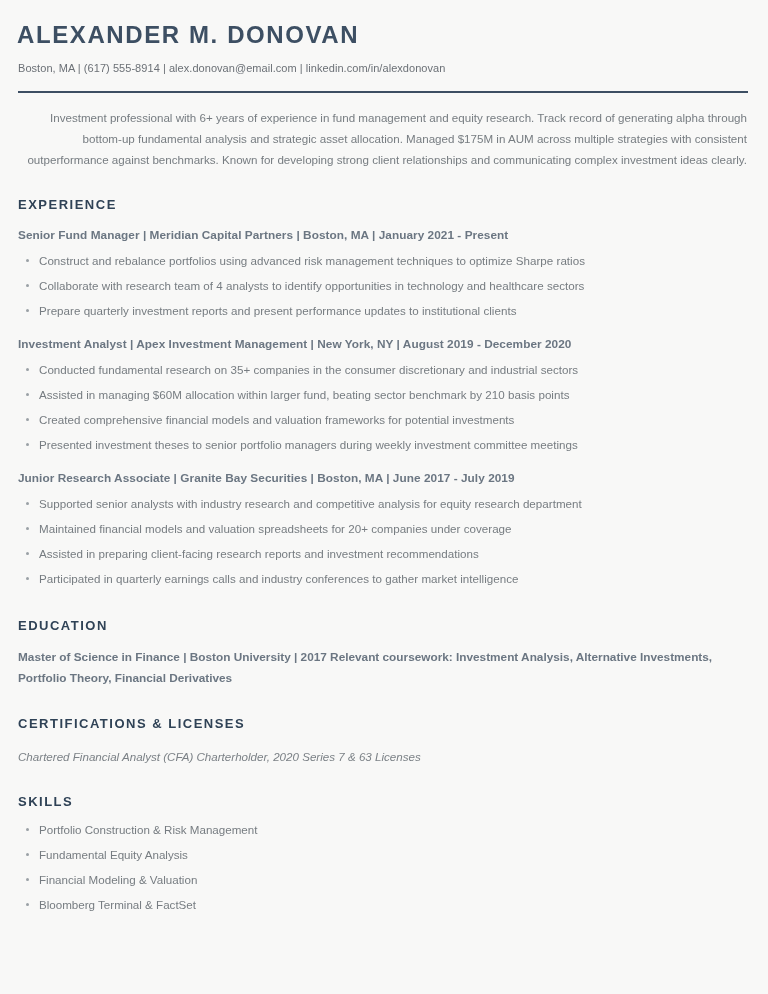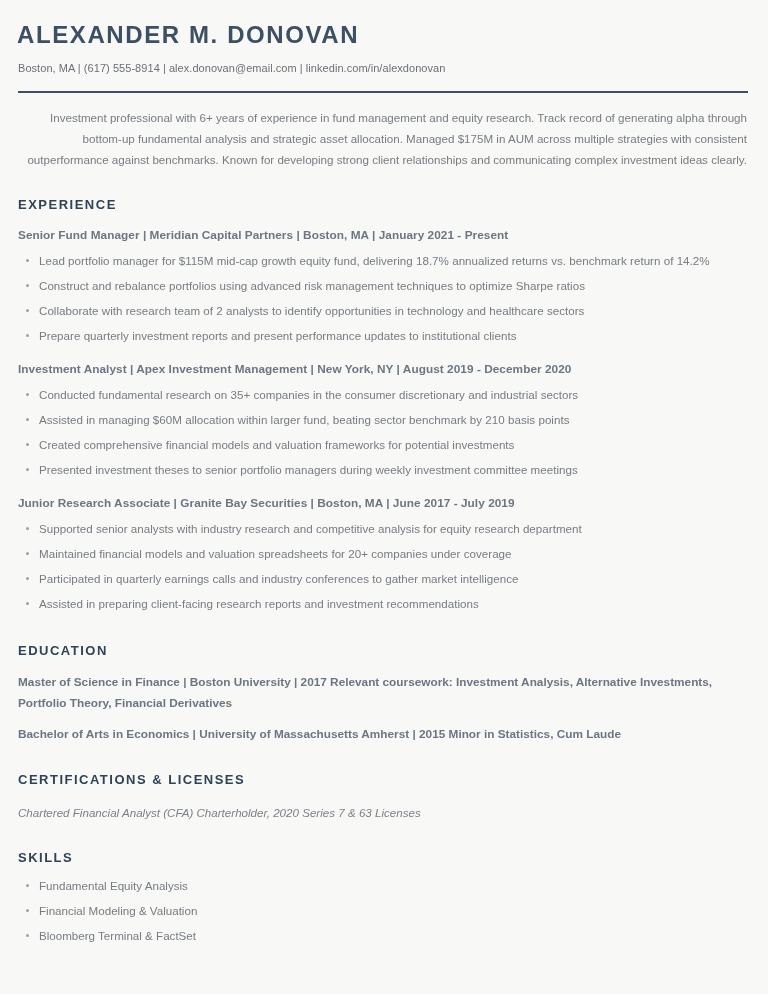--- a/index.html
+++ b/index.html
@@ -157,55 +157,54 @@
     <div class="rule"></div>
   </div>
 
   <div class="summary">Investment professional with 6+ years of experience in fund management and equity research. Track record of generating alpha through bottom-up fundamental analysis and strategic asset allocation. Managed $175M in AUM across multiple strategies with consistent outperformance against benchmarks. Known for developing strong client relationships and communicating complex investment ideas clearly.</div>
 
   <div class="section-title">EXPERIENCE</div>
 
   <div class="job">
     <div class="job-title">Senior Fund Manager | Meridian Capital Partners | Boston, MA | January 2021 - Present</div>
     <ul class="bullets">
-      <li>Lead portfolio manager for $115M mid-cap growth equity fund, delivering 18.7% annualized returns vs. benchmark return of 14.2%</li>
       <li>Construct and rebalance portfolios using advanced risk management techniques to optimize Sharpe ratios</li>
-      <li>Collaborate with research team of 2 analysts to identify opportunities in technology and healthcare sectors</li>
+      <li>Collaborate with research team of 4 analysts to identify opportunities in technology and healthcare sectors</li>
       <li>Prepare quarterly investment reports and present performance updates to institutional clients</li>
     </ul>
   </div>
 
   <div class="job">
     <div class="job-title">Investment Analyst | Apex Investment Management | New York, NY | August 2019 - December 2020</div>
     <ul class="bullets">
       <li>Conducted fundamental research on 35+ companies in the consumer discretionary and industrial sectors</li>
       <li>Assisted in managing $60M allocation within larger fund, beating sector benchmark by 210 basis points</li>
       <li>Created comprehensive financial models and valuation frameworks for potential investments</li>
       <li>Presented investment theses to senior portfolio managers during weekly investment committee meetings</li>
     </ul>
   </div>
 
   <div class="job">
     <div class="job-title">Junior Research Associate | Granite Bay Securities | Boston, MA | June 2017 - July 2019</div>
     <ul class="bullets">
       <li>Supported senior analysts with industry research and competitive analysis for equity research department</li>
       <li>Maintained financial models and valuation spreadsheets for 20+ companies under coverage</li>
+      <li>Assisted in preparing client-facing research reports and investment recommendations</li>
       <li>Participated in quarterly earnings calls and industry conferences to gather market intelligence</li>
-      <li>Assisted in preparing client-facing research reports and investment recommendations</li>
     </ul>
   </div>
 
   <div class="section-title">EDUCATION</div>
   <div class="edu-entry">Master of Science in Finance | Boston University | 2017 Relevant coursework: Investment Analysis, Alternative Investments, Portfolio Theory, Financial Derivatives</div>
-  <div class="edu-entry second">Bachelor of Arts in Economics | University of Massachusetts Amherst | 2015 Minor in Statistics, Cum Laude</div>
 
   <div class="section-title">CERTIFICATIONS &amp; LICENSES</div>
   <div class="cert">Chartered Financial Analyst (CFA) Charterholder, 2020 Series 7 &amp; 63 Licenses</div>
 
   <div class="section-title">SKILLS</div>
   <ul class="skills">
+    <li>Portfolio Construction &amp; Risk Management</li>
     <li>Fundamental Equity Analysis</li>
     <li>Financial Modeling &amp; Valuation</li>
     <li>Bloomberg Terminal &amp; FactSet</li>
 
   </ul>
 
 </div>
 
 </body></html>

